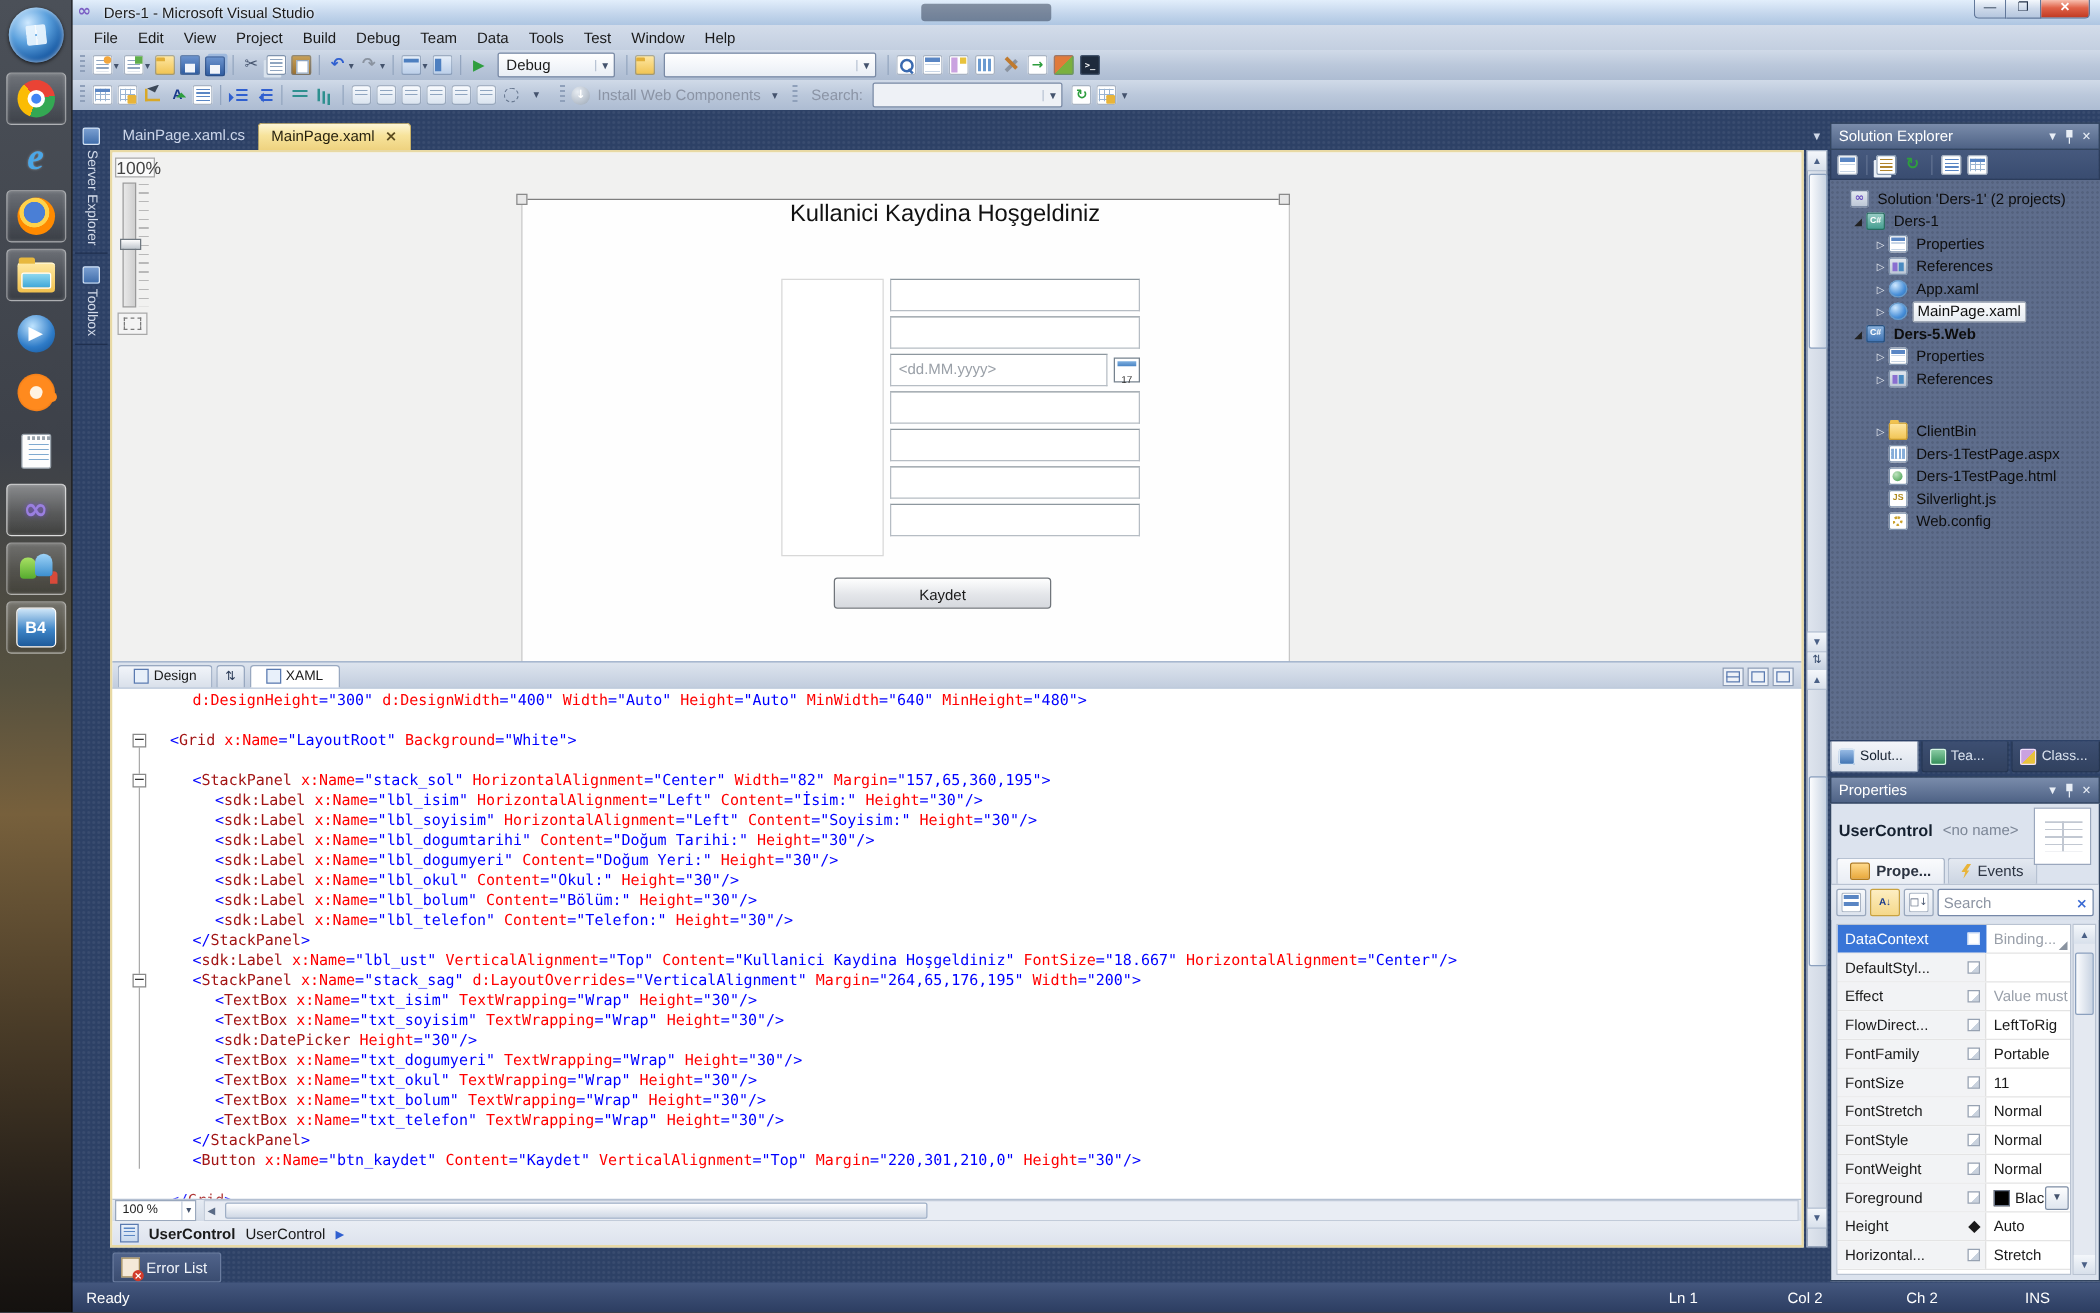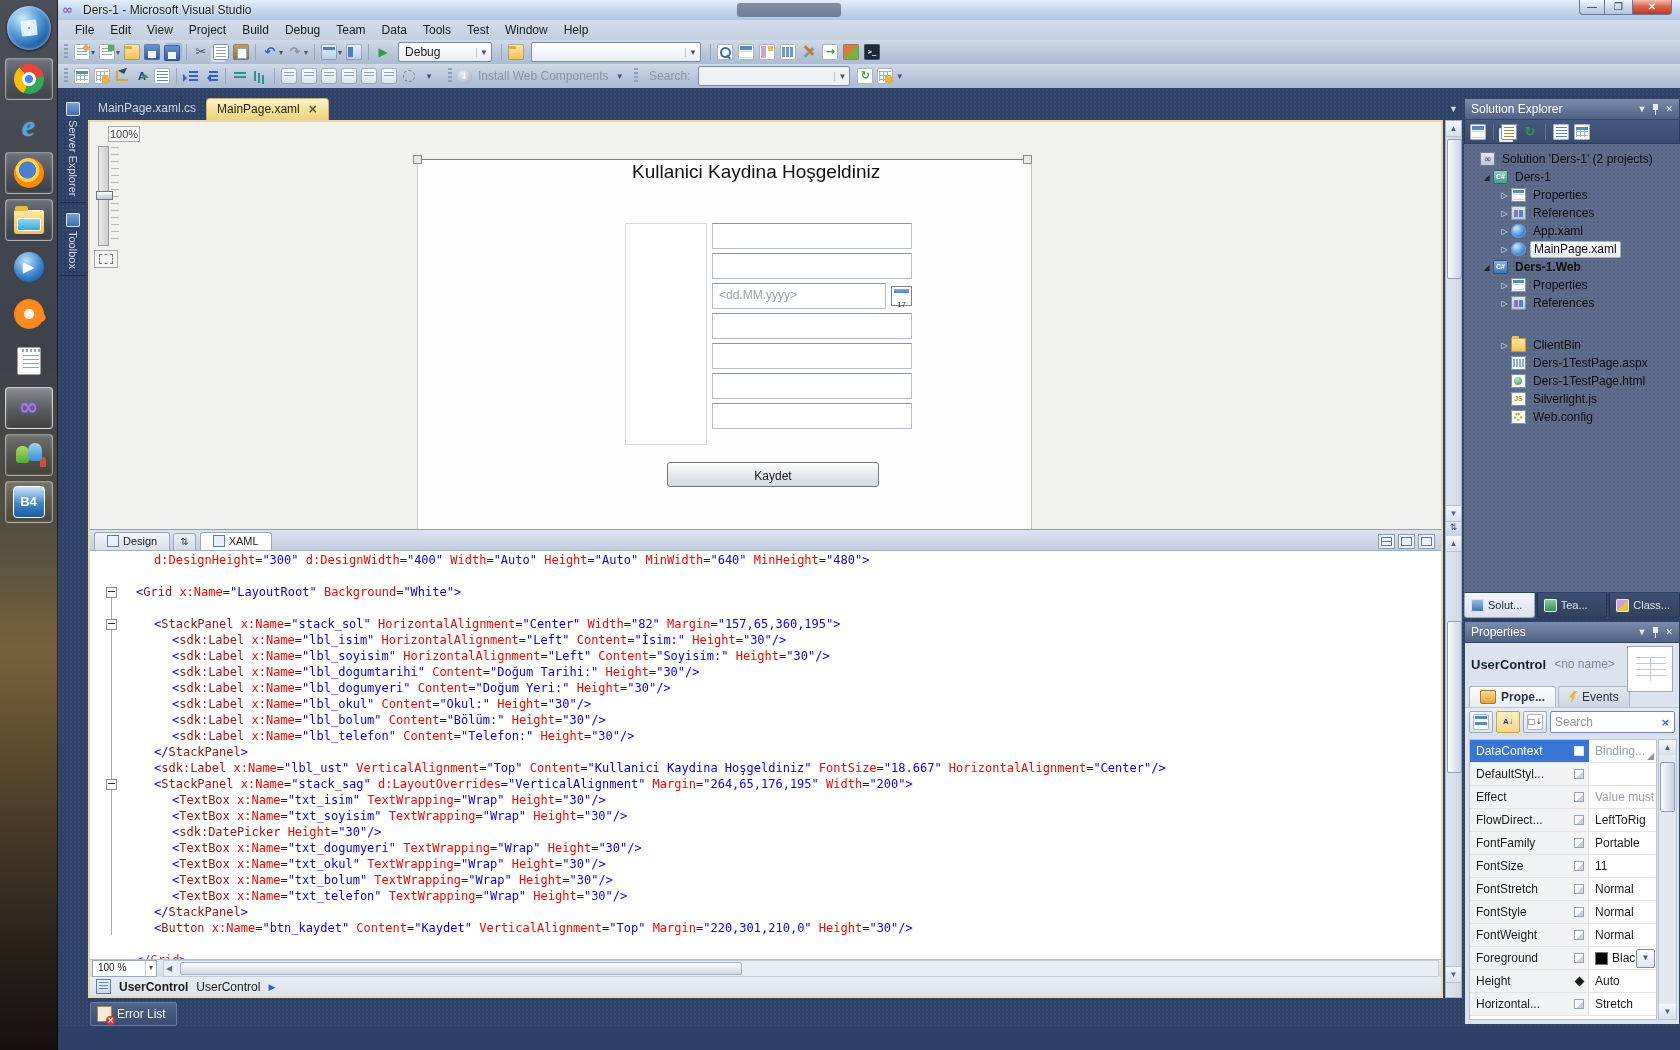--- a/index.html
+++ b/index.html
@@ -187,24 +187,24 @@
   .lbl-panel{position:absolute;left:535px;top:101px;width:82px;height:222px;border:1px solid #d8d8d8;background:#fff;box-sizing:border-box;}
   .lbl-row{height:30px;line-height:30px;padding-left:4px;font-size:12px;color:#1c1c40;white-space:nowrap;}
   .txt-stack{position:absolute;left:622px;top:101px;width:200px;}
   .txt-row{height:26px;margin-bottom:4px;position:relative;}
   .sl-textbox{position:absolute;left:0;right:0;top:0;bottom:0;background:#fff;border:1px solid #b6bdc4;border-top-color:#8d979e;box-sizing:border-box;}
   .txt-row.dp .sl-textbox{right:26px;}
   .dp-ph{position:absolute;left:7px;top:5px;font-size:12px;color:#9aa0a8;}
   .dp-btn{position:absolute;right:0;top:3px;width:21px;height:20px;background:#fff;border:1px solid #76828e;box-sizing:border-box;text-align:center;cursor:pointer;}
   .dp-btn::before{content:"";position:absolute;left:2px;right:2px;top:2px;height:4px;background:linear-gradient(180deg,#7fb0e0,#4a84c4);}
   .dp-day{position:relative;top:6px;font-size:8px;color:#333;}
-  .sl-button{position:absolute;left:577px;top:340px;width:212px;height:25px;border:1px solid #70757b;border-radius:3px;
+  .sl-button{position:absolute;left:577px;top:340px;width:174px;height:25px;border:1px solid #70757b;border-radius:3px;
     background:linear-gradient(180deg,#fefefe,#e4e6ea 55%,#d6d9de);font-size:12px;color:#1a1a1a;text-align:center;line-height:24px;cursor:pointer;box-sizing:border-box;}
   .zoomctl{position:absolute;left:2px;top:4px;width:34px;}
-  .zoom-val{width:30px;height:14px;border:1px solid #a8a8a8;background:#fafafa;font-size:11px;line-height:14px;text-align:center;color:#444;margin-left:16px;}
+  .zoom-val{width:30px;height:14px;border:1px solid #a8a8a8;background:#fafafa;font-size:14px;line-height:14px;text-align:center;color:#444;}
   .zoom-track{width:9px;height:98px;margin:4px 0 4px 6px;border:1px solid #9a9a9a;background:linear-gradient(90deg,#e8e8e8,#cfcfcf);position:relative;}
   .zoom-ticks{position:absolute;left:12px;top:0;width:8px;height:98px;background:repeating-linear-gradient(180deg,#b8b8b8 0 1px,transparent 1px 7px);}
   .zoom-thumb{position:absolute;left:-3px;top:44px;width:15px;height:7px;background:linear-gradient(180deg,#fdfdfd,#bfc6cd);border:1px solid #6f7880;cursor:pointer;}
   .zoom-fit{width:22px;height:16px;margin-left:2px;border:1px solid #a8a8a8;background:#f4f4f4;position:relative;cursor:pointer;}
   .zoom-fit::after{content:"";position:absolute;left:4px;top:3px;right:4px;bottom:3px;border:1px dashed #7a7a7a;}
 
   .splitbar{position:relative;height:22px;background:linear-gradient(180deg,#dde4ee,#c2cdde);border-top:1px solid #8aa0c0;border-bottom:1px solid #9db0ca;display:flex;align-items:flex-end;box-sizing:border-box;}
   .vtab{font-size:11px;color:#1a1a1a;padding:2px 12px 3px;border:1px solid #98a8c0;border-bottom:none;border-radius:3px 3px 0 0;margin-left:4px;cursor:pointer;display:flex;align-items:center;gap:4px;background:linear-gradient(180deg,#f2f5fa,#d9e0ea);}
   .vtab.active{background:#fff;font-weight:normal;}
   .vtab .vicon{width:10px;height:10px;border:1px solid #5a7ab0;background:#e8f0fa;}
@@ -795,21 +795,21 @@
               <span class="tlab">App.xaml</span>
             </div>
             <div class="trow sel" style="padding-left: 34px;">
               <span class="texp x-closed"></span>
               <span class="ticon ic-xaml"></span>
               <span class="tlab">MainPage.xaml</span>
             </div>
             <div class="trow bold" style="padding-left: 16px;">
               <span class="texp x-open"></span>
               <span class="ticon ic-proj-web">C#</span>
-              <span class="tlab">Ders-1.Web</span>
+              <span class="tlab">Ders-5.Web</span>
             </div>
             <div class="trow" style="padding-left: 34px;">
               <span class="texp x-closed"></span>
               <span class="ticon ic-props"></span>
               <span class="tlab">Properties</span>
             </div>
             <div class="trow" style="padding-left: 34px;">
               <span class="texp x-closed"></span>
               <span class="ticon ic-refs"></span>
               <span class="tlab">References</span>
@@ -1040,14 +1040,21 @@
           </div>
         </div>
       </div>
 
       <div class="errbtn">
         <span class="err-ic"></span>
         <span>Error List</span>
       </div>
     </div>
 
+    <div class="statusbar">
+      <span class="st-ready">Ready</span>
+      <span class="st-item">Ln 1</span>
+      <span class="st-item">Col 2</span>
+      <span class="st-item">Ch 2</span>
+      <span class="st-item ins">INS</span>
+    </div>
   </main>
 </div>
 
 </body></html>

